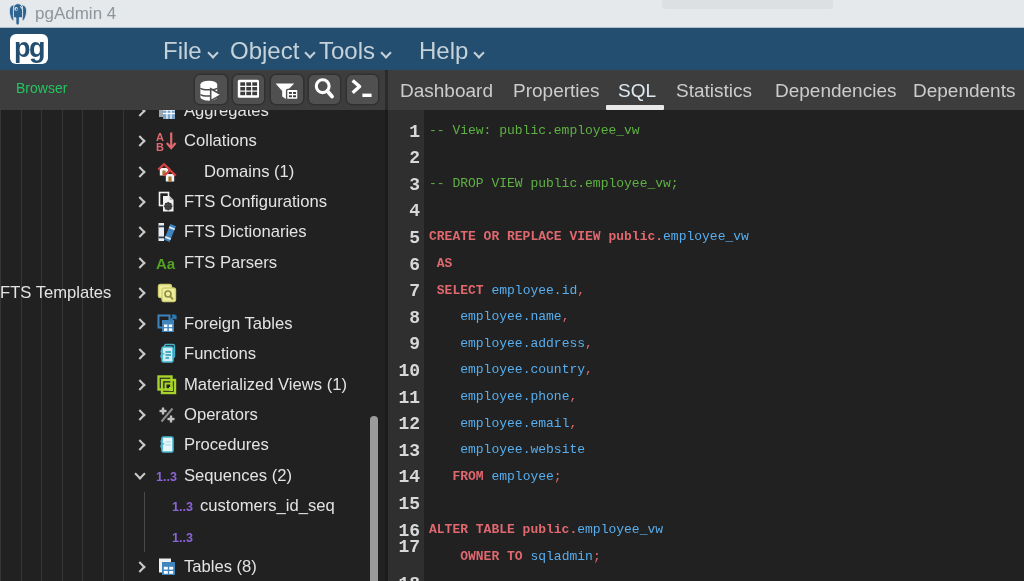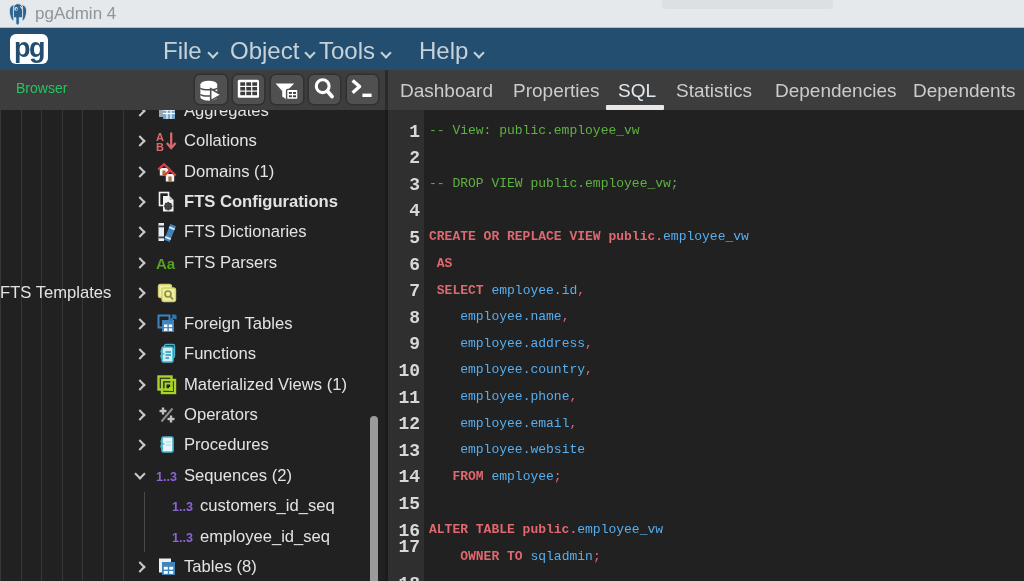--- a/index.html
+++ b/index.html
@@ -184,38 +184,38 @@
       <text x="0" y="10.5" font-family="Liberation Sans" font-size="11" font-weight="bold" fill="#e0696f">A</text>
       <text x="0" y="21" font-family="Liberation Sans" font-size="11" font-weight="bold" fill="#e0696f">B</text>
       <g stroke="#e0696f" stroke-width="2.2" fill="none">
           <line x1="15.2" y1="2.5" x2="15.2" y2="17"></line>
           <path d="M10.8 13 L15.2 18 L19.6 13"></path>
         </g>
     </svg>
     <span class="label" style="margin-left:184px;">Collations</span>
   </div>
 
-  <div class="trow" style="top:46.5px;">
+  <div class="trow" style="top:46.5px;padding-left:20px;">
     <span class="chev r" style="left:136px; top:11px;"></span>
     <svg class="ticon" style="left:156px; top:4px;" width="22" height="22" viewBox="0 0 22 22">
       <g>
         <rect x="3.8" y="7" width="8.4" height="7.5" fill="#f2f5f8"></rect>
         <path d="M2.2 8.6 L8 3.2 L13.8 8.6" fill="none" stroke="#d84040" stroke-width="2.2"></path>
         <rect x="6.4" y="9.5" width="3.2" height="5" fill="#a8742e"></rect>
       </g>
       <g>
         <rect x="9.8" y="13" width="8.4" height="7.5" fill="#f2f5f8"></rect>
         <path d="M8.2 14.6 L14 9.2 L19.8 14.6" fill="none" stroke="#d84040" stroke-width="2.2"></path>
         <rect x="12.4" y="15.5" width="3.2" height="5" fill="#a8742e"></rect>
       </g>
     </svg>
     <span class="label" style="margin-left:184px;">Domains (1)</span>
   </div>
 
-  <div class="trow" style="top:76.9px;font-weight:bold;">
+  <div class="trow" style="top:76.9px;">
     <span class="chev r" style="left:136px; top:11px;"></span>
     <svg class="ticon" style="left:156px; top:4px;" width="22" height="22" viewBox="0 0 22 22">
       <rect x="3.5" y="1.5" width="9" height="13" fill="none" stroke="#f2f2f2" stroke-width="1.6"></rect>
       <path d="M7 5 L13.5 5 L17.5 9 L17.5 20.5 L7 20.5 Z" fill="#f2f2f2"></path>
       <path d="M13.5 5 L13.5 9 L17.5 9 Z" fill="#bdbdbd"></path>
       <circle cx="12.2" cy="15.3" r="2.9" fill="none" stroke="#3d3d3d" stroke-width="1.7"></circle>
       <g stroke="#3d3d3d" stroke-width="1.5">
         <line x1="12.2" y1="11" x2="12.2" y2="19.6"></line>
           <line x1="7.9" y1="15.3" x2="16.5" y2="15.3"></line>
         <line x1="9.2" y1="12.3" x2="15.2" y2="18.3"></line>
@@ -340,21 +340,20 @@
     <svg class="ticon" style="left:172px; top:4px;" width="22" height="22" viewBox="0 0 22 22">
       <text x="0" y="15.5" font-family="Liberation Sans" font-size="12.6" font-weight="bold" fill="#8d64d8">1..3</text>
     </svg>
     <span class="label" style="margin-left:200px;">customers_id_seq</span>
   </div>
 
   <div class="trow" style="top:411.7px;">
     <svg class="ticon" style="left:172px; top:4px;" width="22" height="22" viewBox="0 0 22 22">
       <text x="0" y="15.5" font-family="Liberation Sans" font-size="12.6" font-weight="bold" fill="#8d64d8">1..3</text>
     </svg>
-    <span class="label" style="margin-left:200px;">employee_id_seq</span>
   </div>
 
   <div class="trow" style="top:442.1px;">
     <span class="chev r" style="left:136px; top:11px;"></span>
     <svg class="ticon" style="left:156px; top:4px;" width="22" height="22" viewBox="0 0 22 22">
       <rect x="3" y="2.5" width="12" height="14" fill="#f0f0f0"></rect>
       <rect x="6" y="6" width="13" height="13" fill="#3f84bd"></rect>
       <g fill="#fff">
         <rect x="7.8" y="10.8" width="4" height="2.8"></rect>
           <rect x="13.2" y="10.8" width="4" height="2.8"></rect>

